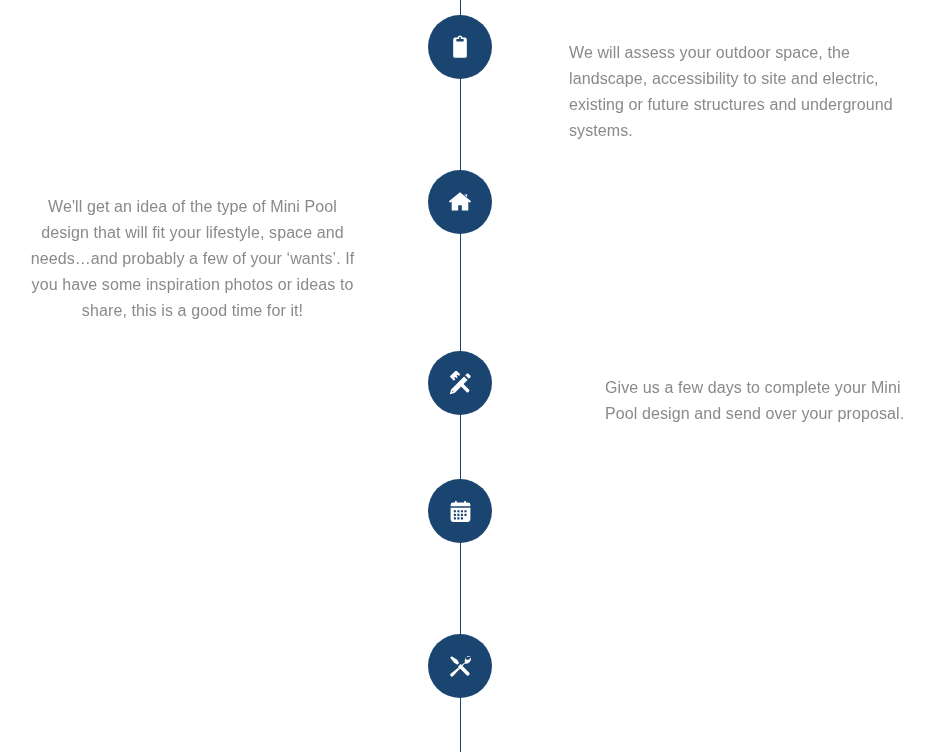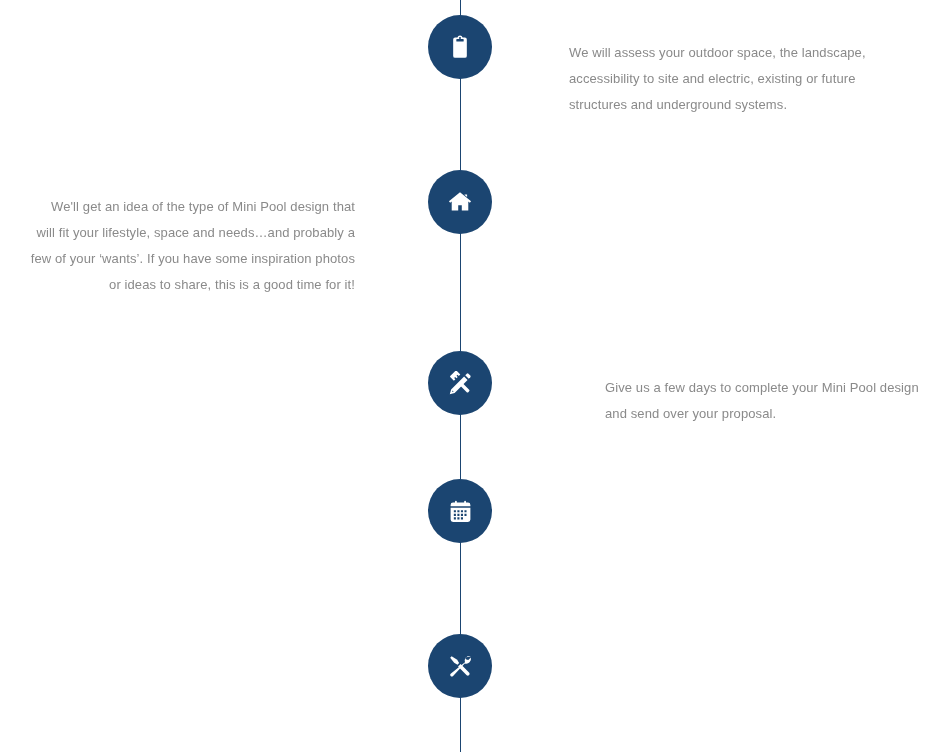--- a/index.html
+++ b/index.html
@@ -54,29 +54,29 @@
   .node.icon-calendar svg,
   .node.icon-tools svg {
     width: 25px;
     height: 25px;
   }
 
   
   .desc {
     position: absolute;
     color: #8a8a8a;
-    font-size: 13px;
+    font-size: 16px;
     line-height: 26px;
     letter-spacing: 0.1px;
     font-weight: 400;
   }
   .desc.left {
     left: 30px;
     width: 325px;
-    text-align: right;
+    text-align: center;
   }
   .desc.right {
     left: 569px;
     width: 325px;
     text-align: left;
   }
 
   
   .d0 { top: 40px;  }
   .d1 { top: 194px; }

